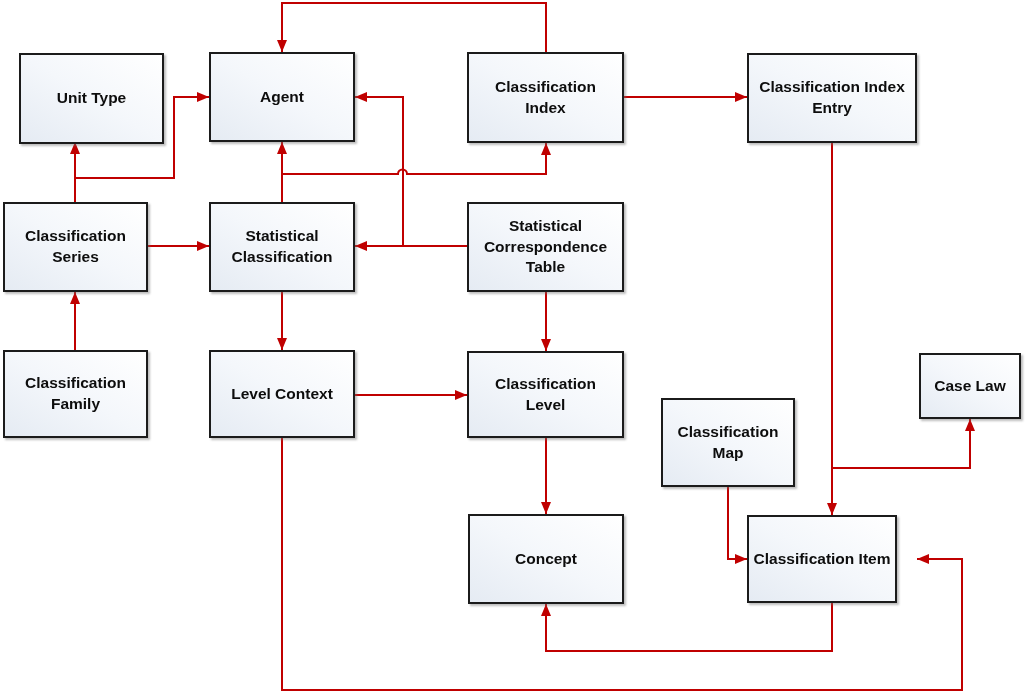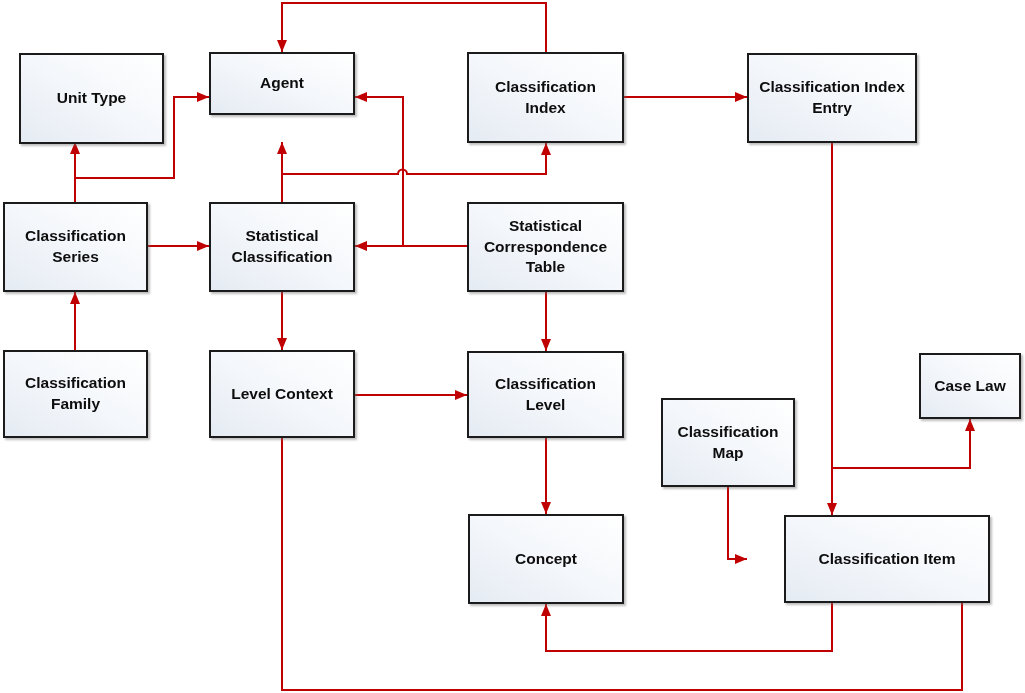--- a/index.html
+++ b/index.html
@@ -70,21 +70,21 @@
     <path class="edge" marker-end="url(#arrow)" d="M546 438 V514"></path>
     <path class="edge" marker-end="url(#arrow)" d="M728 487 V559 H747"></path>
     <path class="edge" marker-end="url(#arrow)" d="M282 438 V690 H962 V559 H917"></path>
     <path class="edge" marker-end="url(#arrow)" d="M832 603 V651 H546 V604"></path>
   </svg>
 
   <div class="node" style="left:3px; top:53px; width:145px; height:91px;margin-left:16px;">
     <span class="node-label">Unit Type</span>
   </div>
 
-  <div class="node" style="left:209px; top:52px; width:146px; height:63px;">
+  <div class="node" style="left:209px; top:52px; width:146px; height:90px;">
     <span class="node-label">Agent</span>
   </div>
 
   <div class="node" style="left:467px; top:52px; width:157px; height:91px;">
     <span class="node-label">Classification
 Index</span>
   </div>
 
   <div class="node" style="left:747px; top:53px; width:170px; height:90px;">
     <span class="node-label">Classification Index
@@ -127,17 +127,17 @@
   </div>
 
   <div class="node" style="left:468px; top:514px; width:156px; height:90px;">
     <span class="node-label">Concept</span>
   </div>
 
   <div class="node" style="left:919px; top:353px; width:102px; height:66px;">
     <span class="node-label">Case Law</span>
   </div>
 
-  <div class="node" style="left:784px; top:515px; width:206px; height:88px;">
+  <div class="node" style="left:747px; top:515px; width:150px; height:88px;">
     <span class="node-label">Classification Item</span>
   </div>
 
 </div>
 
 </body></html>

